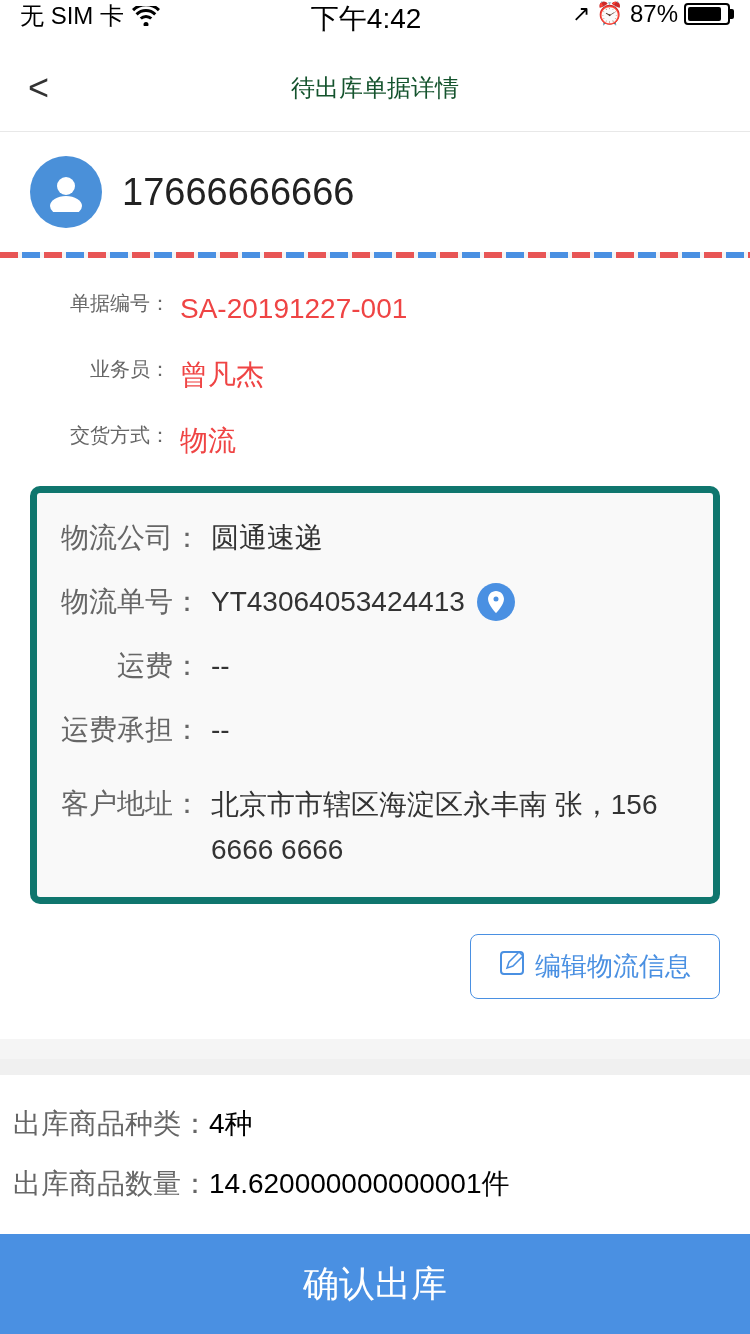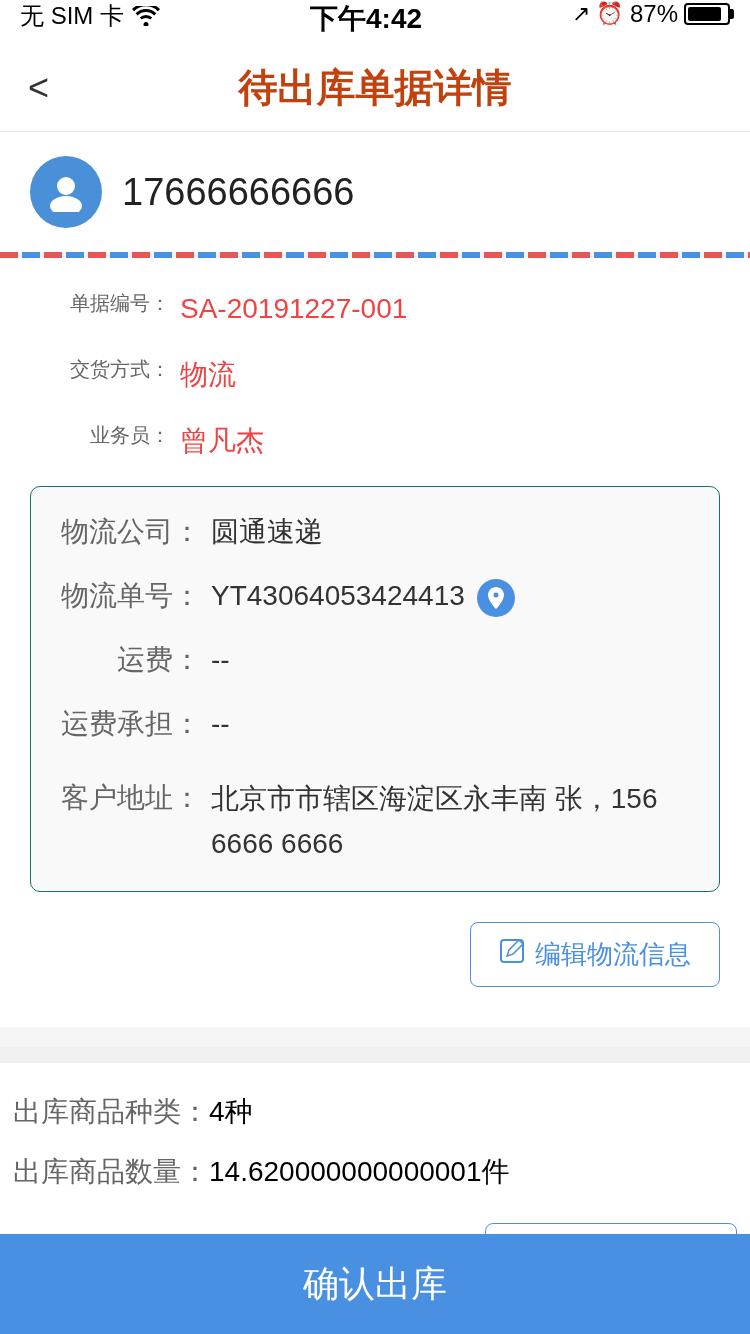--- a/index.html
+++ b/index.html
@@ -19,21 +19,21 @@
       height: 44px;
       background: #fff;
       display: flex;
       align-items: flex-start;
       justify-content: space-between;
       padding: 0 20px;
       font-size: 24px;
       color: #000;
     }
     .status-left { display: flex; align-items: center; gap: 8px; }
-    .status-center { font-size: 28px; font-weight: 700; }
+    .status-center { font-size: 28px; font-weight: 400; }
     .status-right { display: flex; align-items: center; gap: 6px; font-size: 24px; }
     .battery-icon {
       width: 46px; height: 22px;
       border: 2px solid #000;
       border-radius: 4px;
       position: relative;
       display: inline-flex;
       align-items: center;
       padding: 2px;
     }
@@ -67,23 +67,23 @@
       border-bottom: 1px solid #e8e8e8;
     }
     .nav-back {
       position: absolute;
       left: 28px;
       font-size: 36px;
       color: #333;
       cursor: pointer;
     }
     .nav-title {
-      font-size: 39px;
-      font-weight: 700;
-      color: #c2410c;
+      font-size: 24px;
+      font-weight: 400;
+      color: #14532d;
     }
 
     
     .content {
       background: #f5f5f5;
     }
 
     
     .customer-header {
       background: #fff;
@@ -146,24 +146,24 @@
     .info-value {
       color: #ef4444;
       font-size: 28px;
       flex: 1;
       padding-left: 10px;
     }
 
     
     .logistics-card {
       background: #f9f9f9;
-      border: 1px solid #0f766e;
+      border: 7px solid #0f766e;
       border-radius: 10px;
       margin: 0 0 20px 0;
-      padding: 24px 30px;
+      padding: 24px 24px;
     }
     .logistics-row {
       display: flex;
       align-items: flex-start;
       margin-bottom: 22px;
       line-height: 1.5;
     }
     .logistics-row:last-child { margin-bottom: 0; margin-top: 32px; }
     .logistics-label {
       color: #666;
@@ -173,21 +173,21 @@
       flex-shrink: 0;
     }
     .logistics-value {
       color: #333;
       font-size: 28px;
       flex: 1;
       padding-left: 10px;
     }
     .tracking-row {
       display: flex;
-      align-items: flex-end;
+      align-items: center;
       gap: 12px;
     }
     .address-value {
       line-height: 1.6;
     }
 
     
     .edit-btn-row {
       display: flex;
       justify-content: flex-end;
@@ -313,26 +313,26 @@
   </div>
 
   <div class="dashed-line"></div>
 
   <div class="info-section">
     <div class="info-row">
       <span class="info-label">单据编号：</span>
       <span class="info-value">SA-20191227-001</span>
     </div>
     <div class="info-row">
+      <span class="info-label">业务员：</span>
+      <span class="info-value">曾凡杰</span>
+    </div>
+    <div class="info-row">
       <span class="info-label">交货方式：</span>
       <span class="info-value">物流</span>
-    </div>
-    <div class="info-row">
-      <span class="info-label">业务员：</span>
-      <span class="info-value">曾凡杰</span>
     </div>
 
     <div class="logistics-card">
       <div class="logistics-row">
         <span class="logistics-label">物流公司：</span>
         <span class="logistics-value">圆通速递</span>
       </div>
       <div class="logistics-row">
         <span class="logistics-label">物流单号：</span>
         <div class="logistics-value tracking-row">

